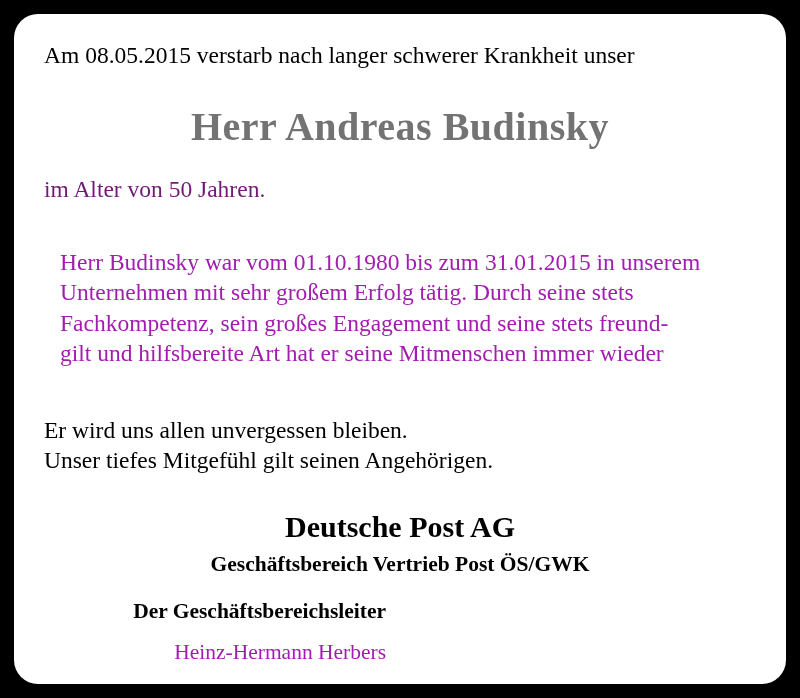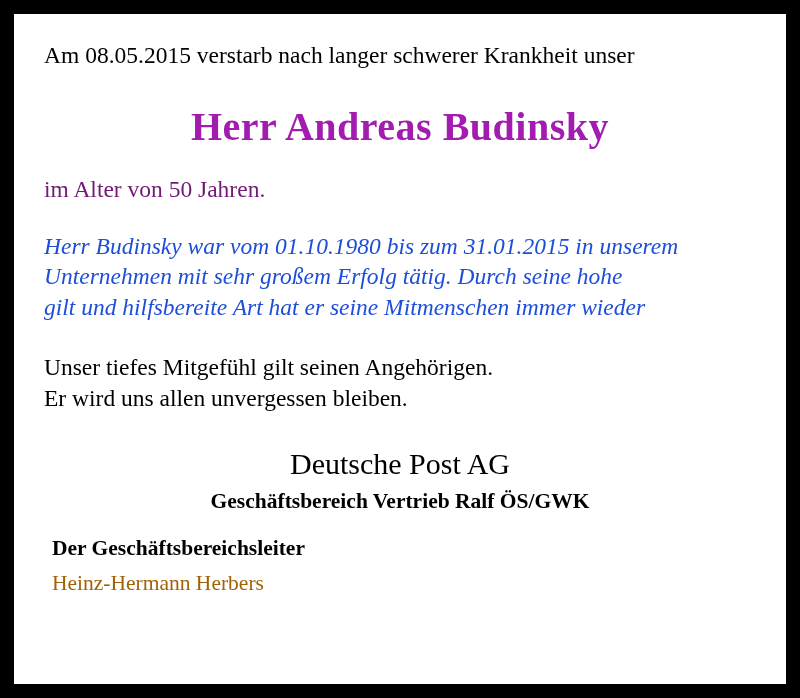--- a/index.html
+++ b/index.html
@@ -21,129 +21,130 @@
     padding: 14px;
   }
   .obituary-card {
     box-sizing: border-box;
     width: 100%;
     height: 100%;
     background: #ffffff;
     padding: 26px 30px 18px 30px;
     display: flex;
     flex-direction: column;
+    border-radius: 24px;
   }
   .intro {
     font-size: 23.5px;
     line-height: 1.30;
     text-align: justify;
     color: #000000;
     margin: 0;
   }
   .intro .line2 {
     display: block;
   }
   .name-block {
     text-align: center;
     font-size: 40px;
     font-weight: bold;
     letter-spacing: 0.5px;
-    color: #a21caf;
+    color: #737373;
     margin: 32px 0 26px 0;
   }
   .age-line {
     font-size: 23.5px;
     color: #701a75;
     margin: 0 0 28px 0;
   }
   .body-text {
     font-size: 23.5px;
     line-height: 1.30;
     text-align: justify;
-    color: #1d4ed8;
-    margin: 0;
+    color: #a21caf;
+    margin: 16px;
     hyphens: manual;
-    font-style: italic;
   }
   .body-text .bl {
     display: block;
   }
   .closing {
     font-size: 23.5px;
     line-height: 1.30;
     color: #000000;
     margin: 30px 0 0 0;
   }
   .closing .cl {
     display: block;
   }
   .company {
     text-align: center;
     font-size: 30px;
-    font-weight: normal;
+    font-weight: bold;
     color: #000000;
     margin: 34px 0 0 0;
   }
   .division {
     text-align: center;
     font-size: 21.5px;
     font-weight: bold;
     color: #000000;
     margin: 8px 0 0 0;
   }
   .signatories {
     display: flex;
     justify-content: space-between;
     margin: 22px 0 0 0;
     padding: 0 8px;
   }
   .sig-col {
     width: 48%;
-    text-align: left;
+    text-align: right;
   }
   .sig-role {
     font-size: 21.5px;
     font-weight: bold;
     color: #000000;
     display: block;
   }
   .sig-name {
     font-size: 21.5px;
-    color: #a16207;
+    color: #a21caf;
     display: block;
-    margin-top: 10px;
+    margin-top: 16px;
   }
 </style>
 </head>
 <body>
 
 <div class="obituary-frame">
   <div class="obituary-card">
 
     <p class="intro">
       <span>Am 08.05.2015 verstarb nach langer schwerer Krankheit unser</span>
     </p>
 
     <div class="name-block">Herr Andreas Budinsky</div>
 
     <p class="age-line">im Alter von 50 Jahren.</p>
 
     <p class="body-text">
       <span class="bl">Herr Budinsky war vom 01.10.1980 bis zum 31.01.2015 in unserem</span>
-      <span class="bl">Unternehmen mit sehr großem Erfolg tätig. Durch seine hohe</span>
+      <span class="bl">Unternehmen mit sehr großem Erfolg tätig. Durch seine stets</span>
+      <span class="bl">Fachkompetenz, sein großes Engagement und seine stets freund-</span>
       <span class="bl">gilt und hilfsbereite Art hat er seine Mitmenschen immer wieder</span>
     </p>
 
     <p class="closing">
+      <span class="cl">Er wird uns allen unvergessen bleiben.</span>
       <span class="cl">Unser tiefes Mitgefühl gilt seinen Angehörigen.</span>
-      <span class="cl">Er wird uns allen unvergessen bleiben.</span>
     </p>
 
     <div class="company">Deutsche Post AG</div>
-    <div class="division">Geschäftsbereich Vertrieb Ralf ÖS/GWK</div>
+    <div class="division">Geschäftsbereich Vertrieb Post ÖS/GWK</div>
 
     <div class="signatories">
       <div class="sig-col">
         <span class="sig-role">Der Geschäftsbereichsleiter</span>
         <span class="sig-name">Heinz-Hermann Herbers</span>
       </div>
     </div>
 
   </div>
 </div>

